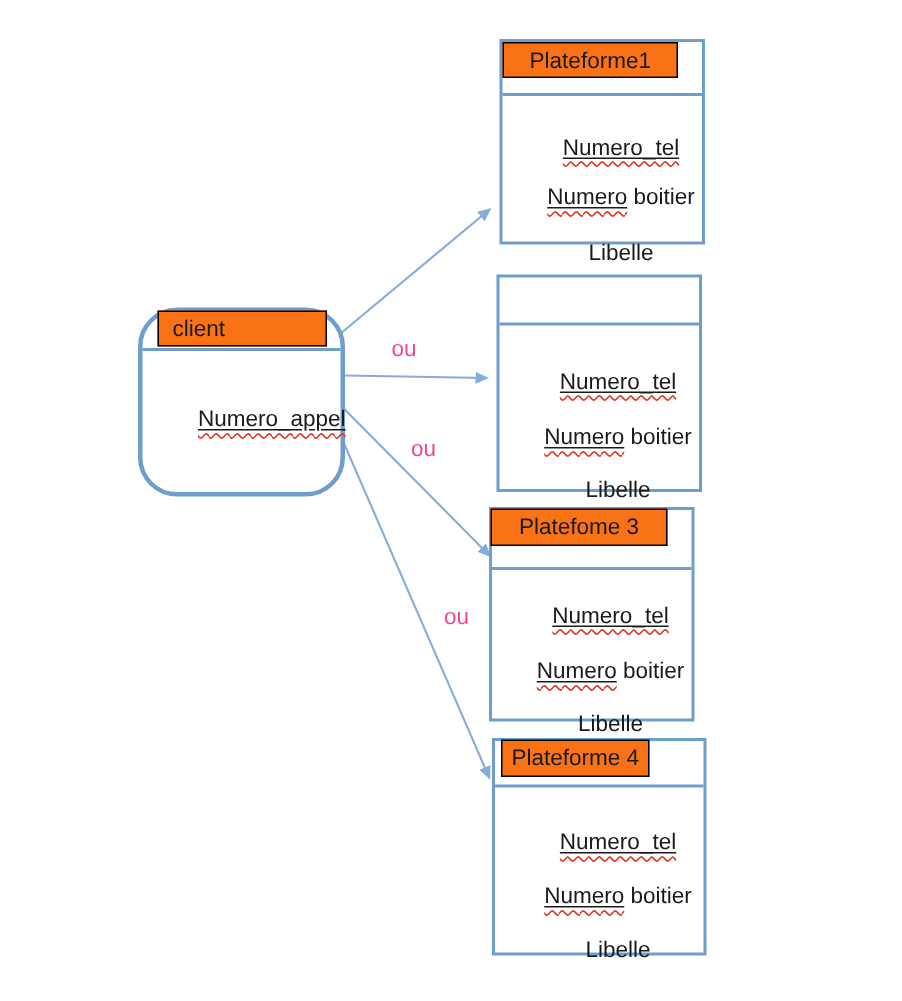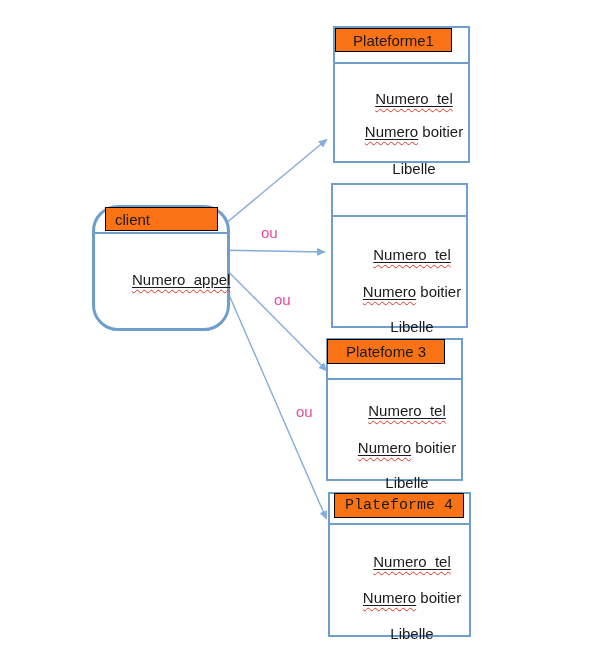--- a/index.html
+++ b/index.html
@@ -123,21 +123,21 @@
     </div>
     <div class="fld" style="top:78px;">
       <span class="ub"><span class="uw">Numero</span></span><span> boitier</span>
     </div>
     <div class="fld" style="top:113px;">
       <span class="ub"><span class="uw"></span></span><span>Libelle</span>
     </div>
   </div>
 
   <div class="ebox" style="left:328px; top:492px; width:139px; height:141px;">
-    <div class="tbox centered" style="left:4px; top:-1px; width:130px; height:25px;font-family:Liberation Mono, monospace;">Plateforme 4</div>
+    <div class="tbox centered" style="left:4px; top:-1px; width:99px; height:25px;">Plateforme 4</div>
     <div class="divider" style="top:29px;"></div>
     <div class="fld" style="top:38px;">
       <span class="ub"><span class="uw">Numero_tel</span></span><span></span>
     </div>
     <div class="fld" style="top:74px;">
       <span class="ub"><span class="uw">Numero</span></span><span> boitier</span>
     </div>
     <div class="fld" style="top:110px;">
       <span class="ub"><span class="uw"></span></span><span>Libelle</span>
     </div>

